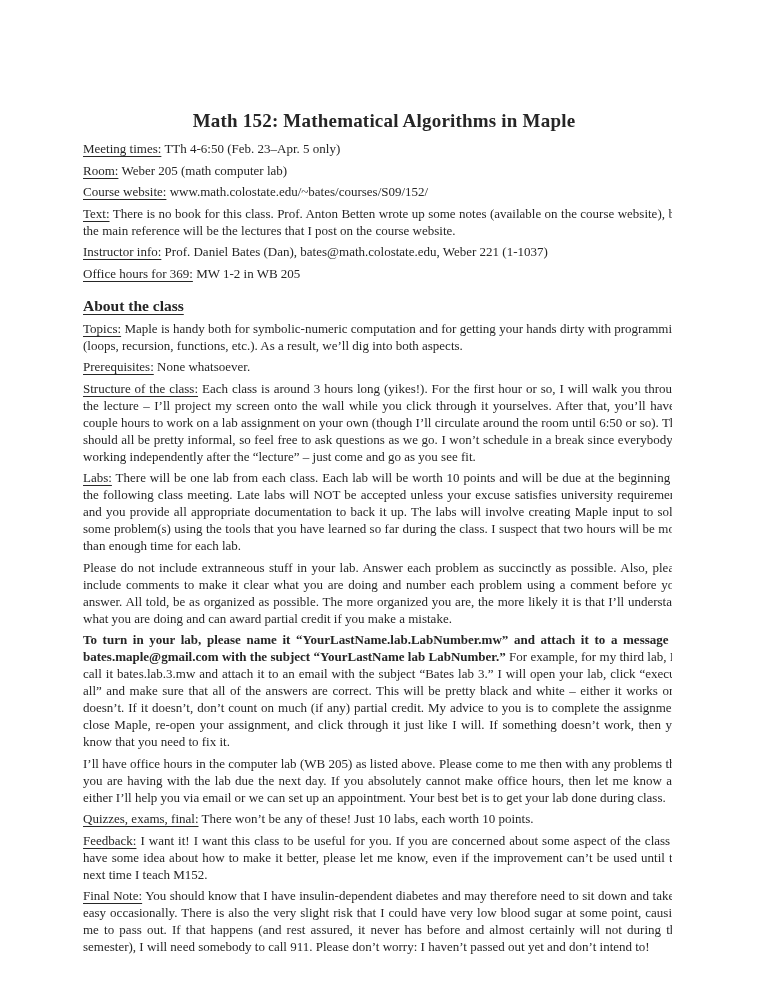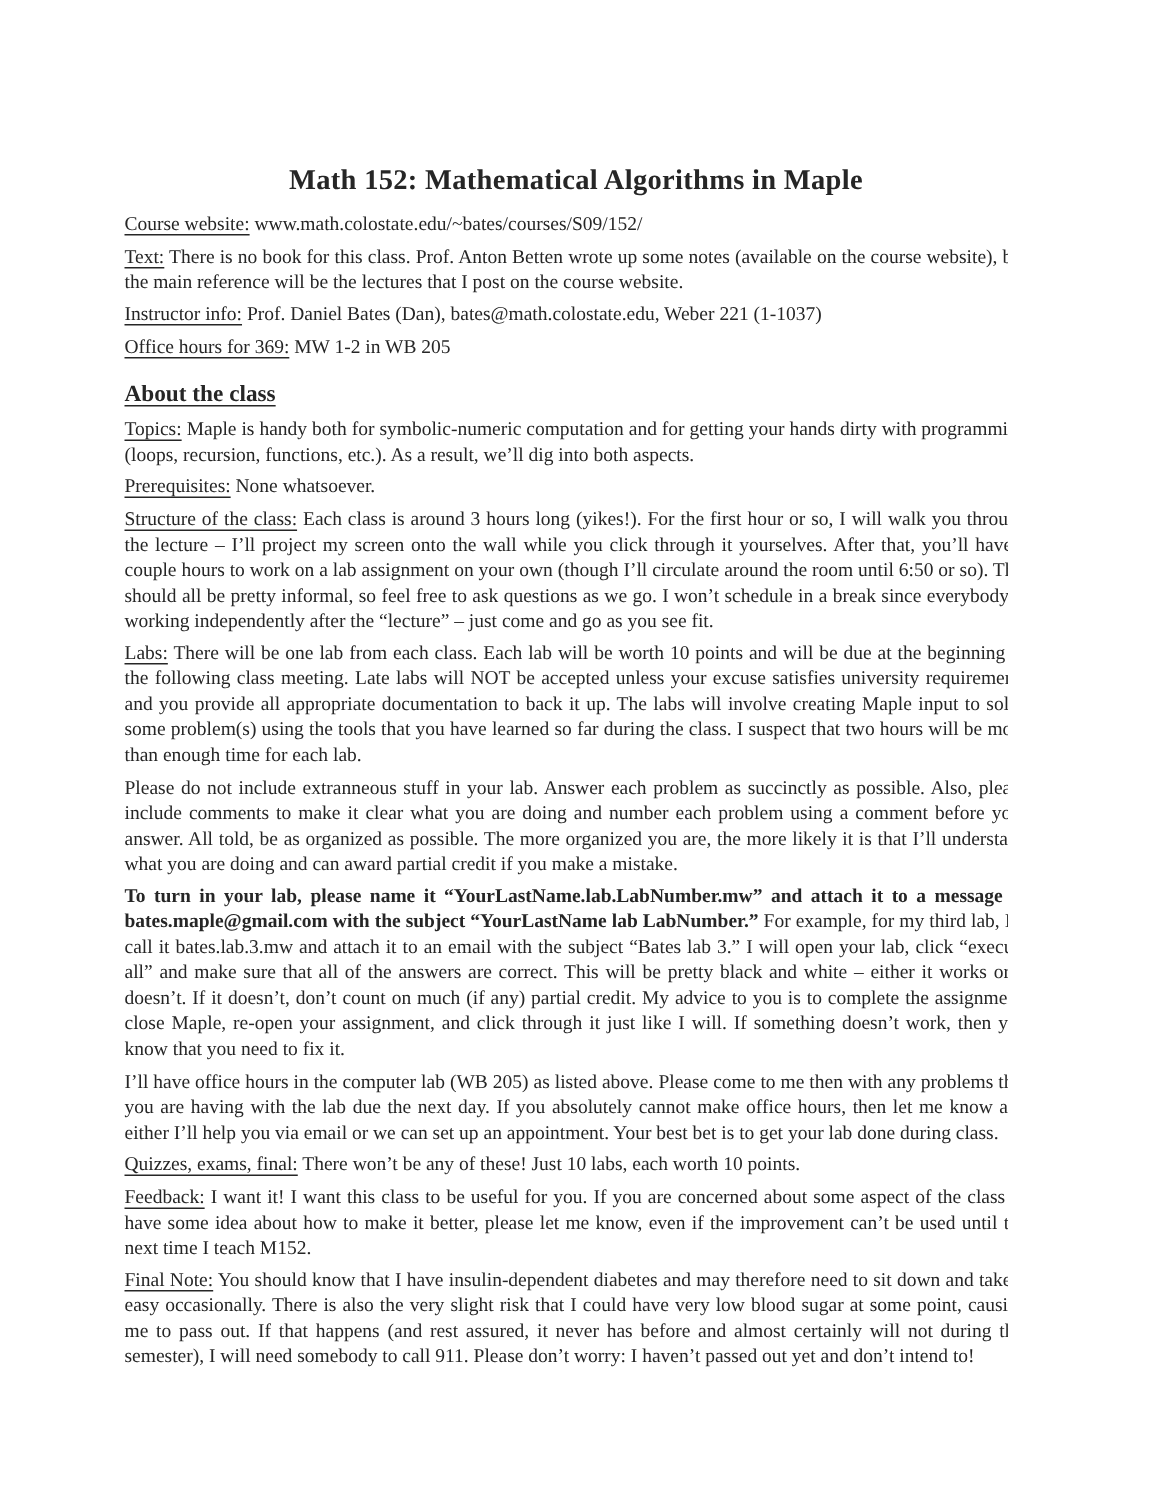--- a/index.html
+++ b/index.html
@@ -47,21 +47,23 @@
 </style>
 </head>
 <body>
 
 <div class="page">
   <div class="content">
 
     <h1 class="doc-title">Math 152: Mathematical Algorithms in Maple</h1>
 
 
+    <p><span class="lbl">Meeting times:</span> <span>TTh 4-6:50 (Feb. 23–Apr. 5 only)</span></p>
 
+    <p><span class="lbl">Room:</span> <span>Weber 205 (math computer lab)</span></p>
 
     <p><span class="lbl">Course website:</span> <span>www.math.colostate.edu/~bates/courses/S09/152/</span></p>
 
     <p><span class="lbl">Text:</span> <span>There is no book for this class. Prof. Anton Betten wrote up some notes (available on the course website), but the main reference will be the lectures that I post on the course website.</span></p>
 
     <p><span class="lbl">Instructor info:</span> <span>Prof. Daniel Bates (Dan), bates@math.colostate.edu, Weber 221 (1-1037)</span></p>
 
     <p><span class="lbl">Office hours for 369:</span> <span>MW 1-2 in WB 205</span></p>
 
     <h2 class="section-heading">About the class</h2>

